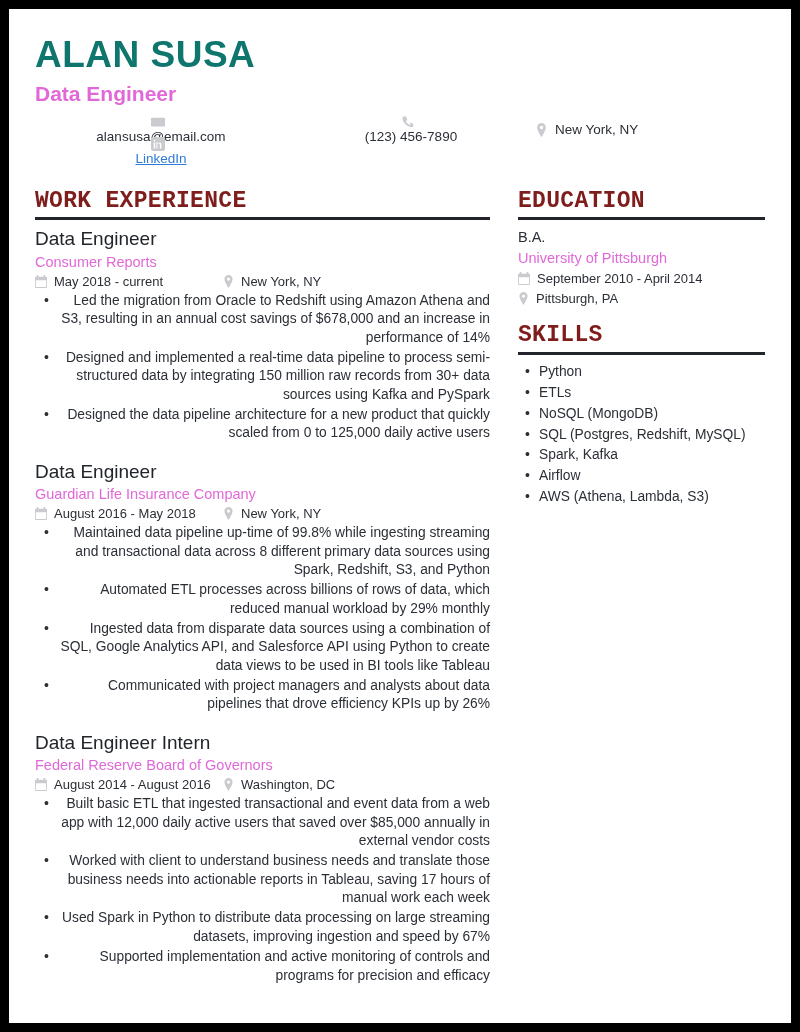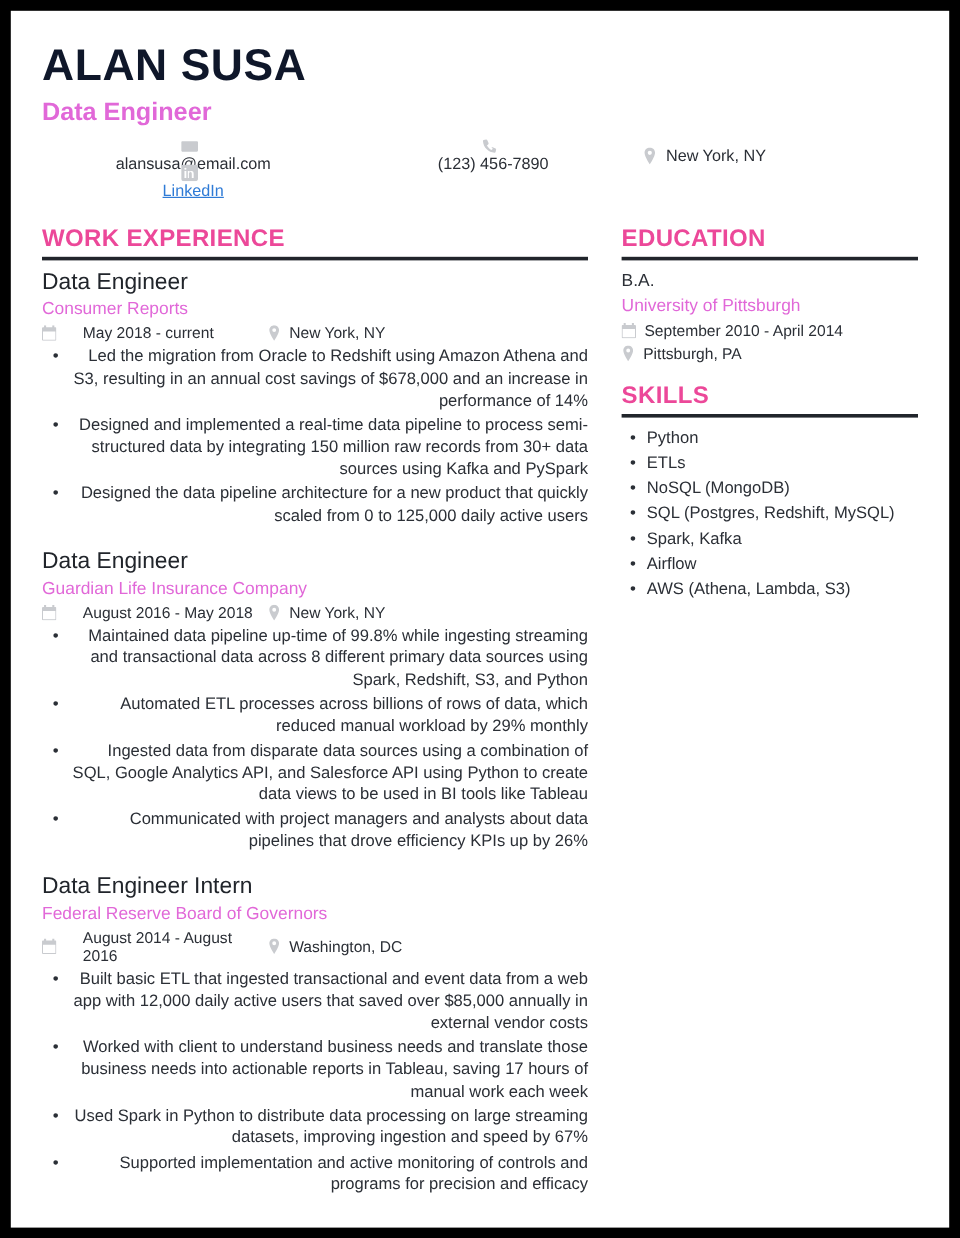--- a/index.html
+++ b/index.html
@@ -21,21 +21,21 @@
     background: #ffffff;
     overflow: hidden;
     padding: 26px 26px 0 26px;
   }
 
   
   .name {
     font-size: 37px;
     font-weight: bold;
     letter-spacing: 0.5px;
-    color: #0f172a;
+    color: #0f766e;
     line-height: 1.1;
     margin-bottom: 6px;
   }
   .job-title {
     font-size: 21px;
     font-weight: bold;
     color: #e168d8;
     margin-bottom: 13px;
   }
 
@@ -72,25 +72,26 @@
   
   .columns {
     display: flex;
     margin-top: 25px;
   }
   .col-left  { width: 455px; flex: 0 0 455px; }
   .col-gap   { width: 28px; flex: 0 0 28px; }
   .col-right { flex: 1; }
 
   .section-title {
-    font-size: 20px;
+    font-size: 23px;
     font-weight: bold;
     letter-spacing: 0.3px;
-    color: #ec4899;
+    color: #7f1d1d;
     line-height: 1.15;
+    font-family: Liberation Mono, monospace;
   }
   .section-rule {
     border-bottom: 3px solid #21252b;
     margin-top: 3px;
     margin-bottom: 7px;
   }
 
   
   .entry { margin-bottom: 5px; }
   .entry + .entry { margin-top: 17px; }
@@ -107,21 +108,21 @@
     margin-bottom: 1px;
   }
 
   .meta-row {
     display: flex;
     align-items: center;
     font-size: 13px;
     color: #2b2f36;
     margin-bottom: 3px;
   }
-  .meta-date { width: 188px; flex: 0 0 188px; display: flex; align-items: center; gap: 15px; }
+  .meta-date { width: 188px; flex: 0 0 188px; display: flex; align-items: center; }
   .meta-loc  { display: flex; align-items: center; }
 
   ul.bullets {
     list-style: none;
     margin: 0;
     padding: 0;
     text-align: right;
   }
   ul.bullets li {
     position: relative;

